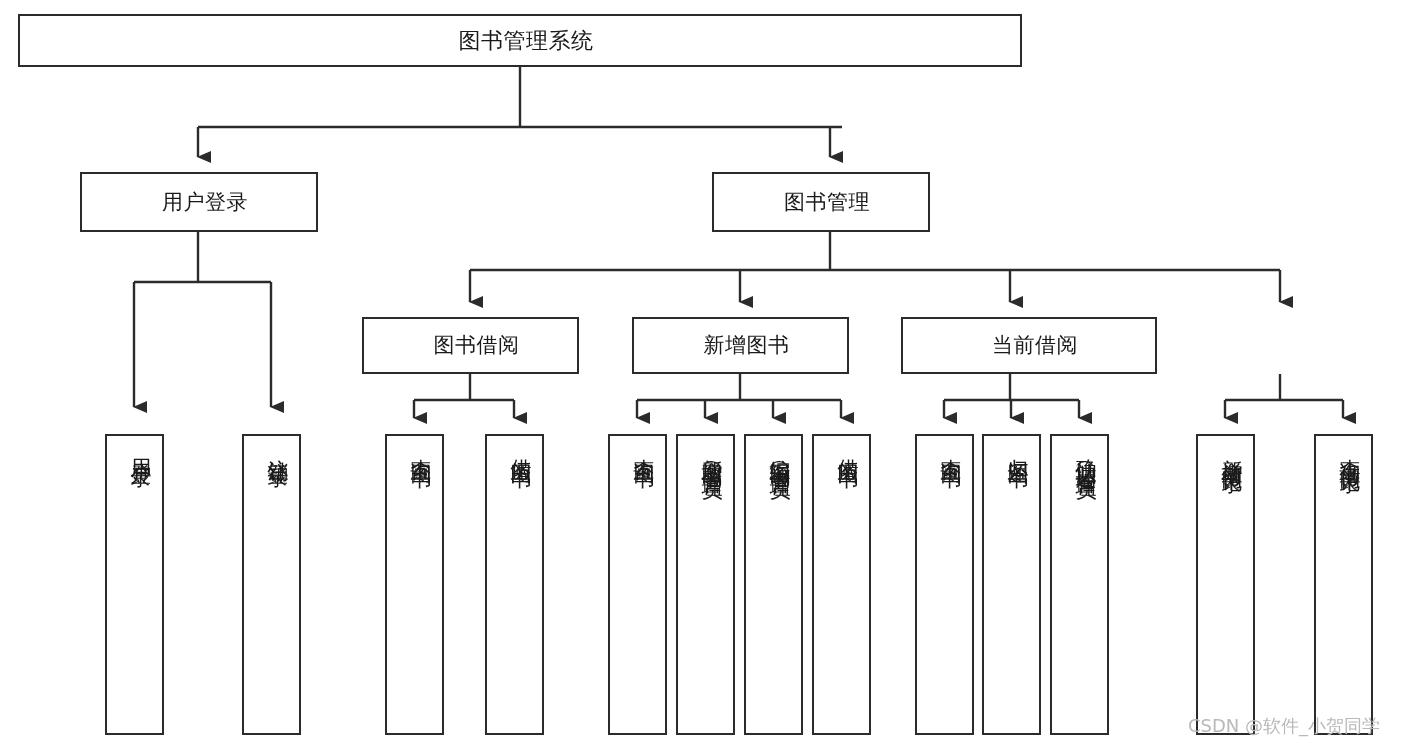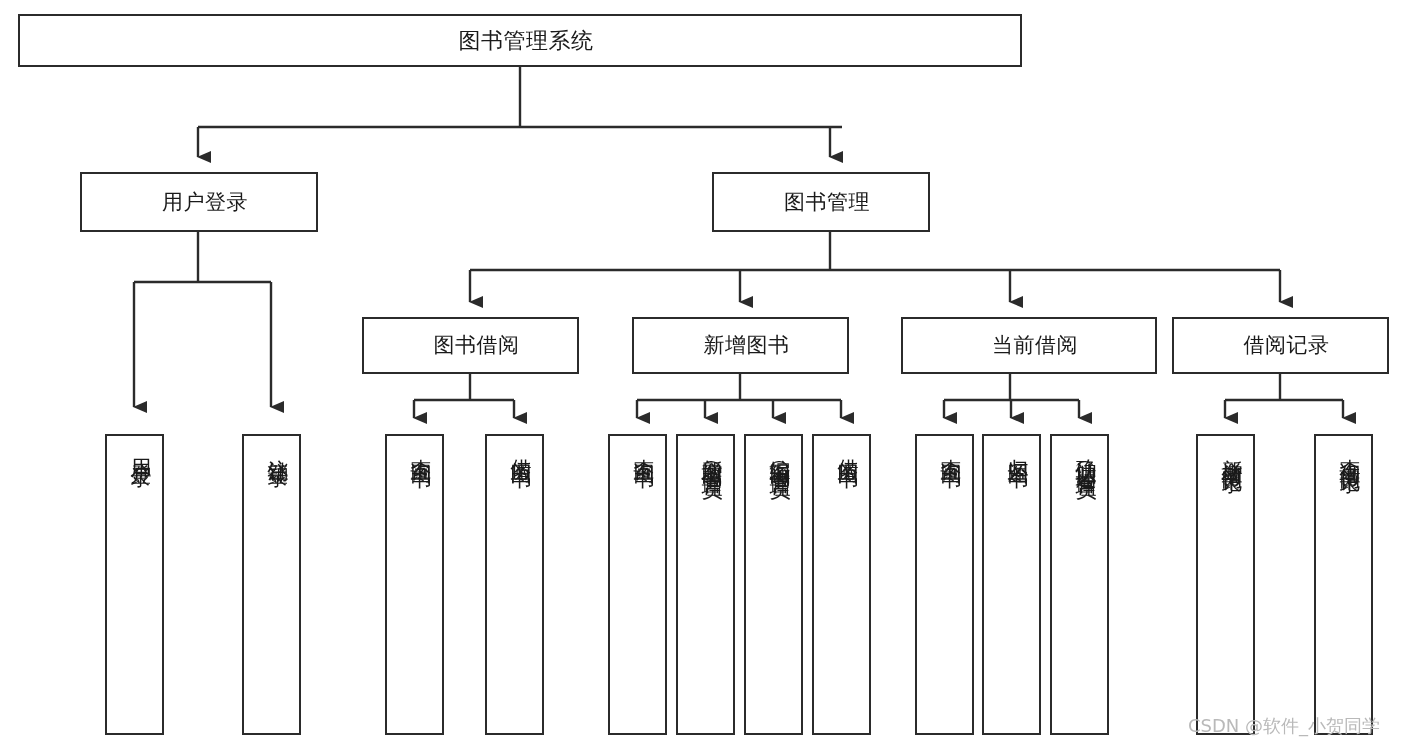--- a/index.html
+++ b/index.html
@@ -144,23 +144,20 @@
 
   <div class="node h" style="left:362px; top:317px; width:217px; height:57px;">
     <span class="node-label">图书借阅</span>
   </div>
   <div class="node h" style="left:632px; top:317px; width:217px; height:57px;">
     <span class="node-label">新增图书</span>
   </div>
   <div class="node h" style="left:901px; top:317px; width:256px; height:57px;">
     <span class="node-label">当前借阅</span>
   </div>
-  <div class="node h" style="left:1172px; top:317px; width:217px; height:57px;">
-    <span class="node-label">借阅记录</span>
-  </div>
 
   <div class="node v" style="left:105px; top:434px; width:59px; height:301px;">
     <span class="node-label">用户登录</span>
   </div>
   <div class="node v" style="left:242px; top:434px; width:59px; height:301px;">
     <span class="node-label">注销登录</span>
   </div>
 
   <div class="node v" style="left:385px; top:434px; width:59px; height:301px;">
     <span class="node-label">查询图书</span>

